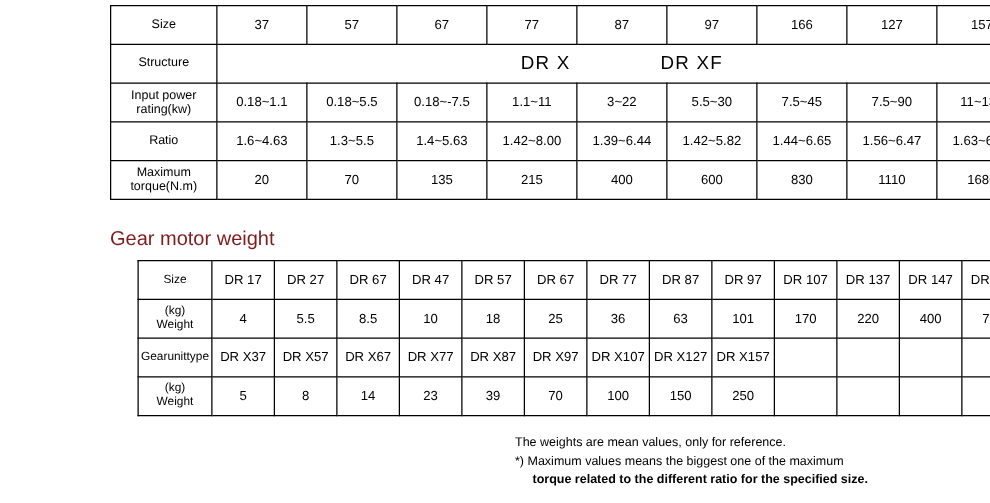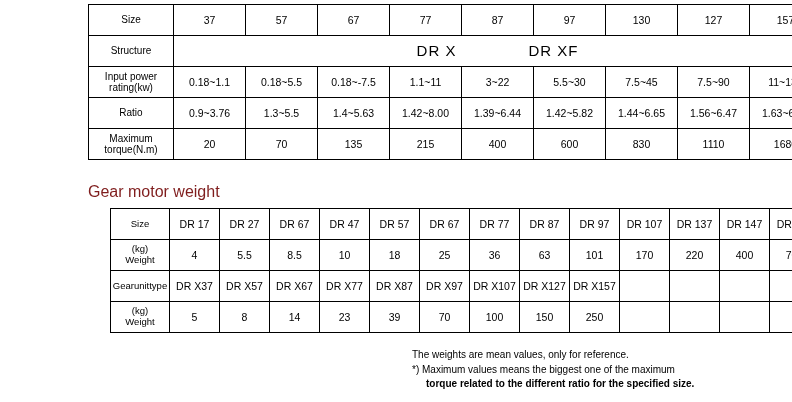--- a/index.html
+++ b/index.html
@@ -125,21 +125,21 @@
   <table class="spec">
     <tbody>
       <tr>
         <td class="label">Size</td>
         <td class="datacell">37</td>
         <td class="datacell">57</td>
         <td class="datacell">67</td>
         <td class="datacell">77</td>
         <td class="datacell">87</td>
         <td class="datacell">97</td>
-        <td class="datacell">130</td>
+        <td class="datacell">166</td>
         <td class="datacell">127</td>
         <td class="datacell">157</td>
       </tr>
       <tr>
         <td class="label">Structure</td>
         <td class="structure" colspan="9">
           <div class="structure-inner">
             <span>DR  X</span>
             <span>DR  XF</span>
           </div>
@@ -155,21 +155,21 @@
         <td class="datacell">0.18~-7.5</td>
         <td class="datacell">1.1~11</td>
         <td class="datacell">3~22</td>
         <td class="datacell">5.5~30</td>
         <td class="datacell">7.5~45</td>
         <td class="datacell">7.5~90</td>
         <td class="datacell">11~132</td>
       </tr>
       <tr>
         <td class="label">Ratio</td>
-        <td class="datacell">0.9~3.76</td>
+        <td class="datacell">1.6~4.63</td>
         <td class="datacell">1.3~5.5</td>
         <td class="datacell">1.4~5.63</td>
         <td class="datacell">1.42~8.00</td>
         <td class="datacell">1.39~6.44</td>
         <td class="datacell">1.42~5.82</td>
         <td class="datacell">1.44~6.65</td>
         <td class="datacell">1.56~6.47</td>
         <td class="datacell">1.63~6.22</td>
       </tr>
       <tr>

